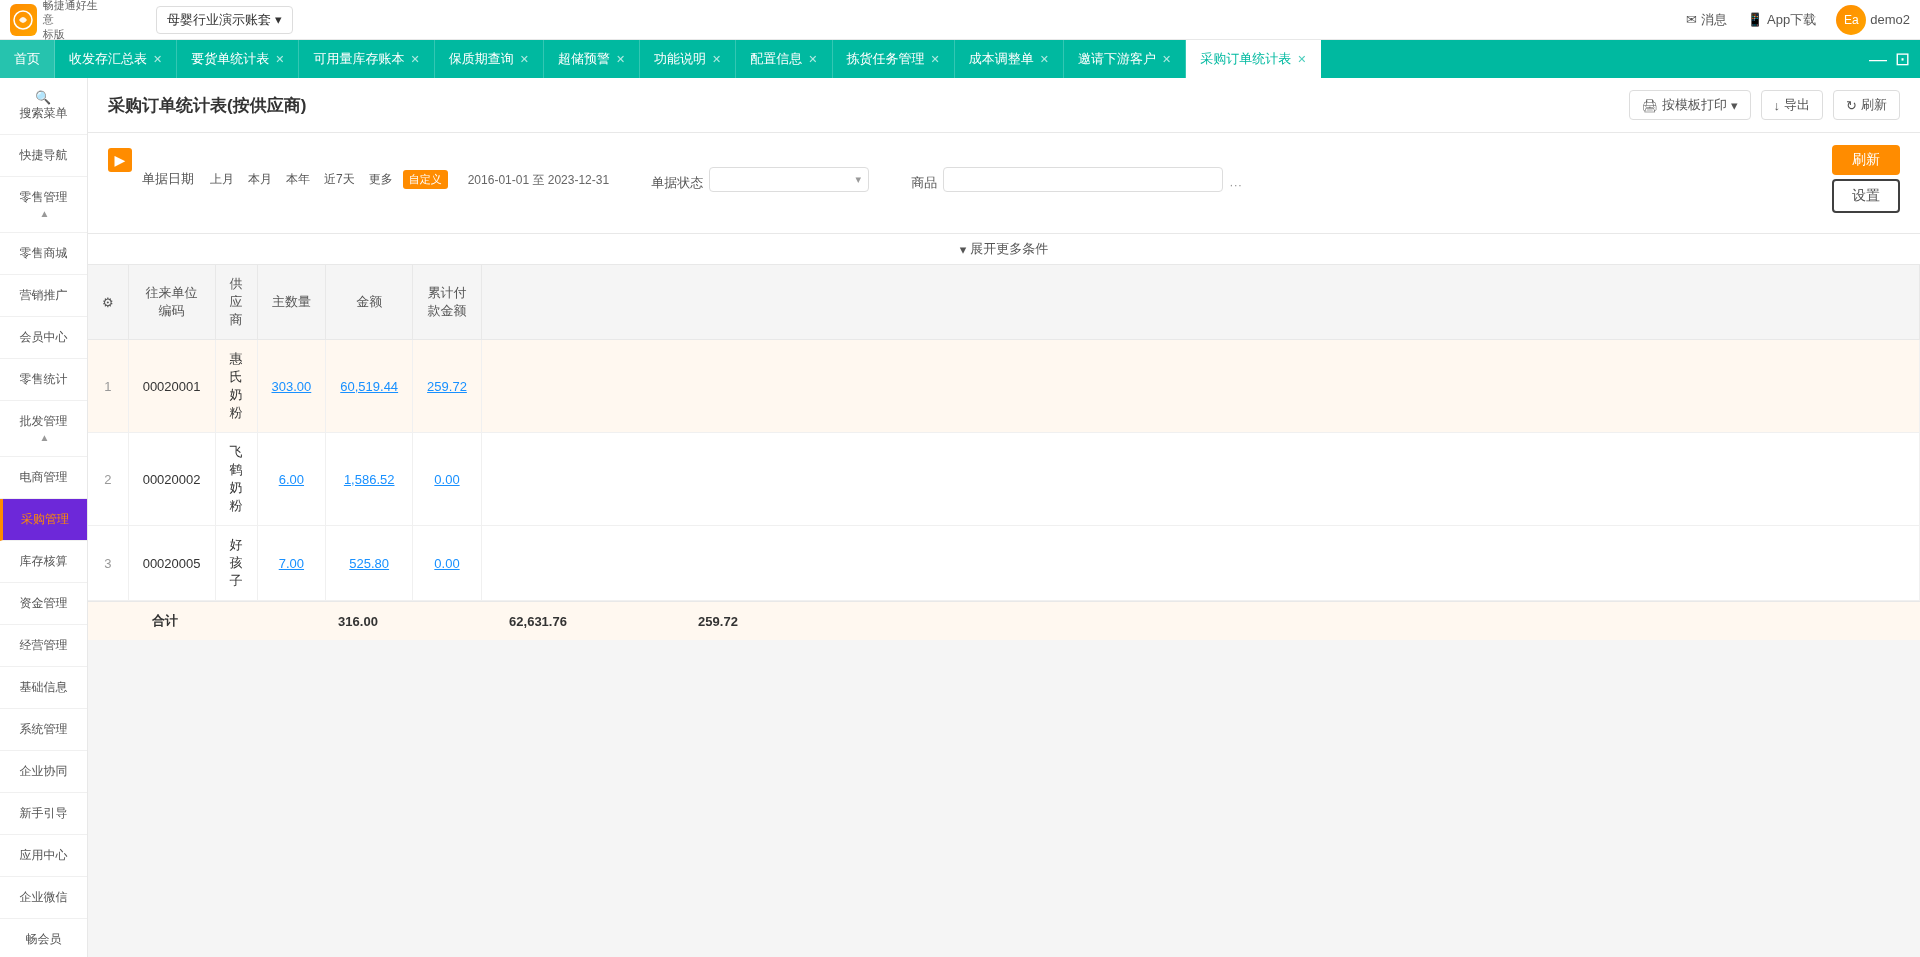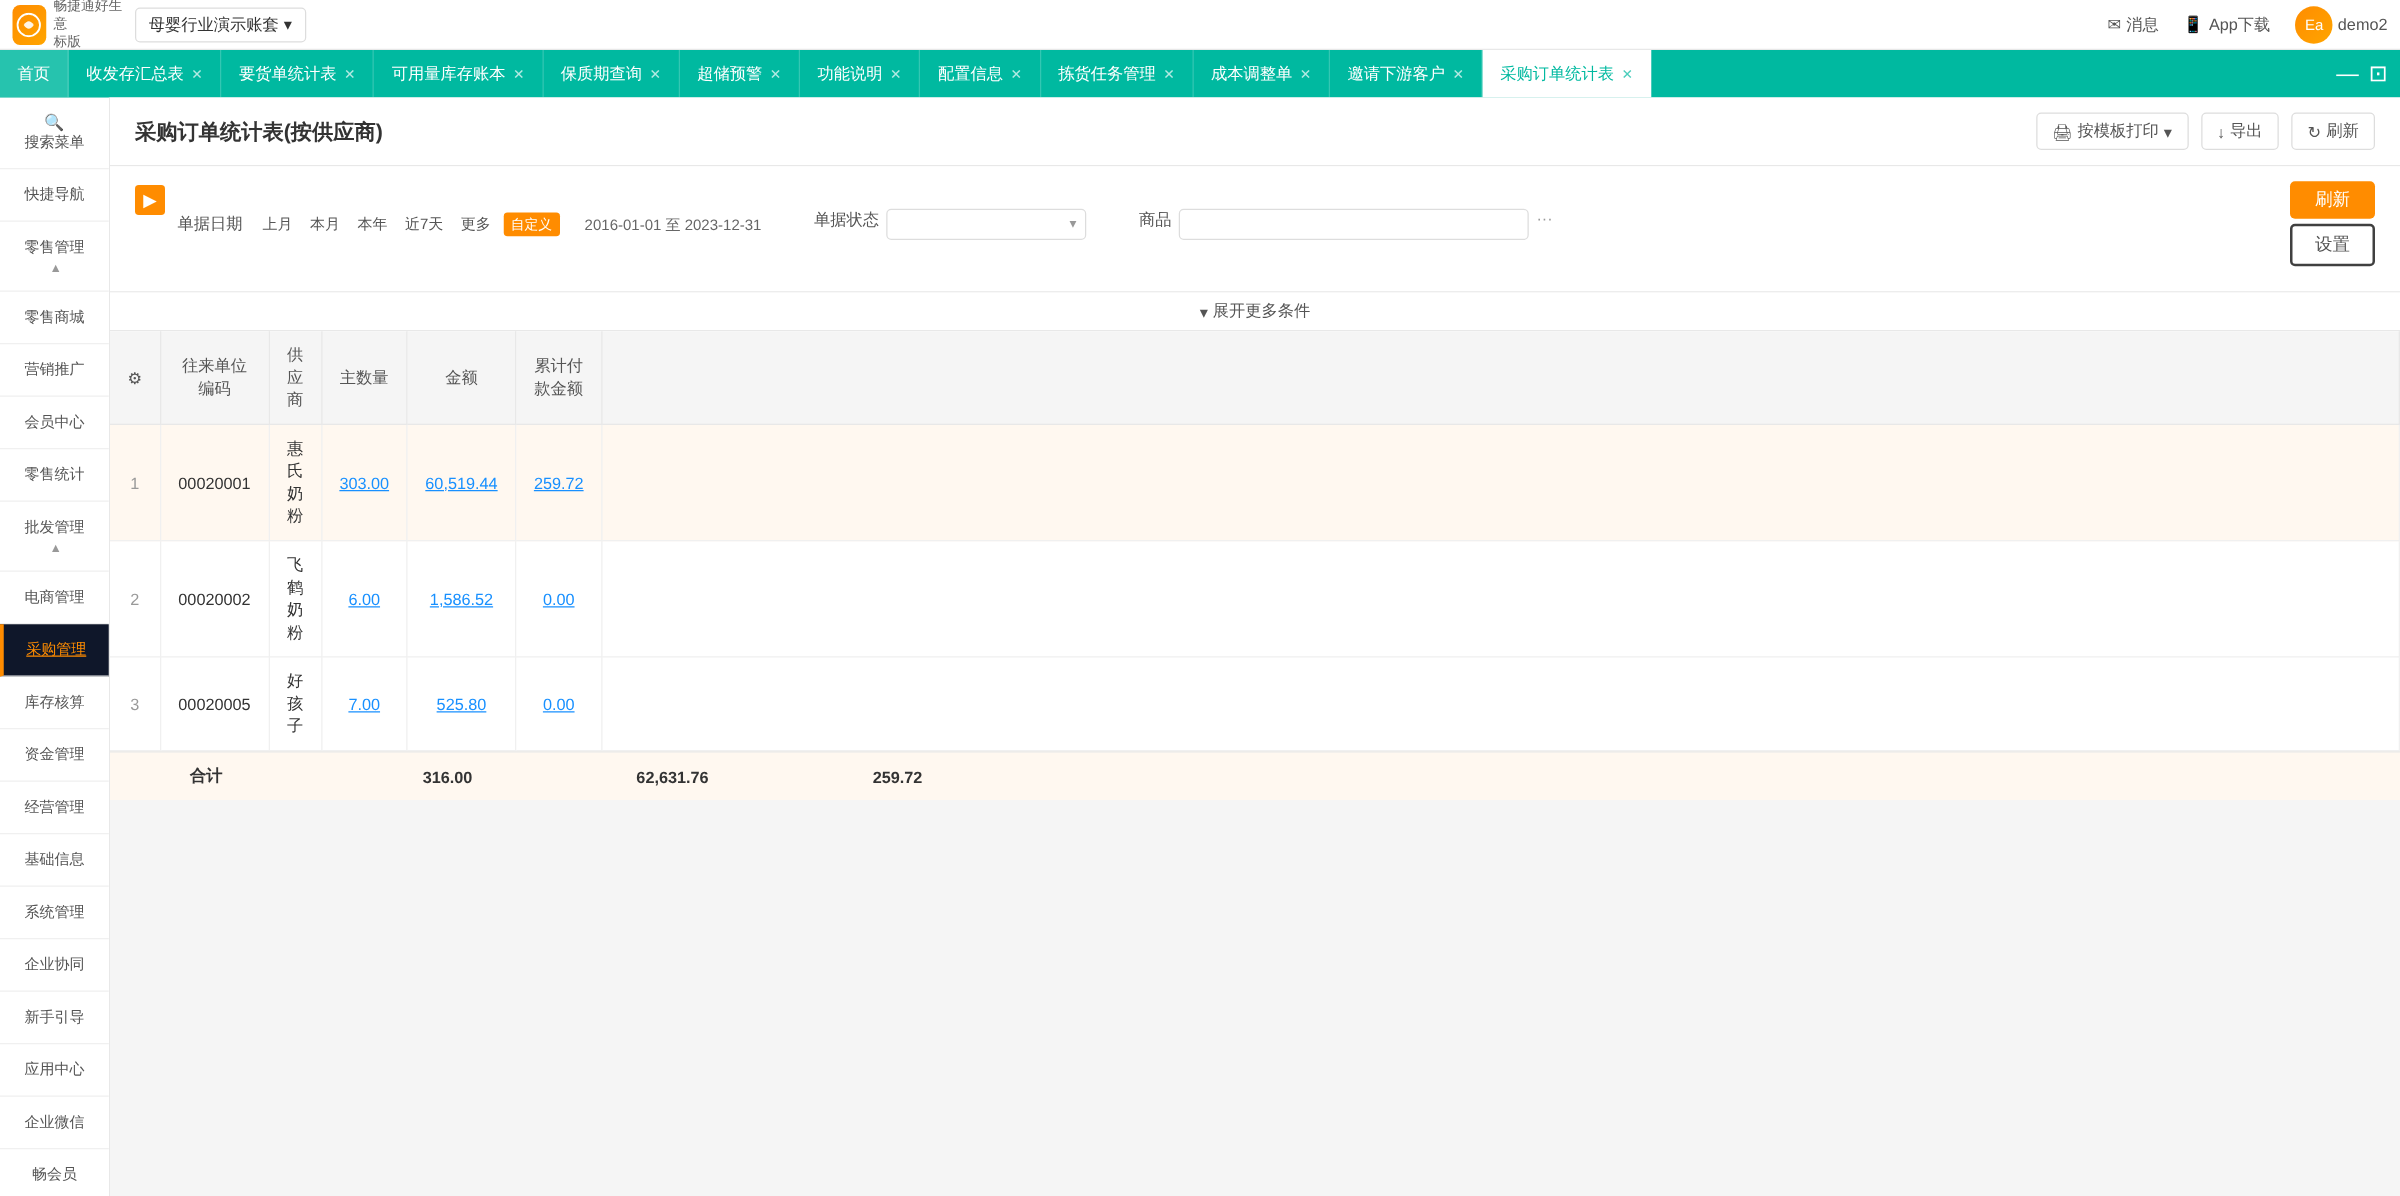--- a/index.html
+++ b/index.html
@@ -1,19 +1,19 @@
 <!DOCTYPE html>
 <html><head>
   <meta charset="utf-8">
   <style>
     * { margin: 0; padding: 0; box-sizing: border-box; }
     body { font-family: 'Microsoft YaHei', Arial, sans-serif; font-size: 13px; background: #f5f5f5; color: #333; width: 1920px; min-height: 957px; overflow-x: hidden; }
 
     
-    .top-bar { height: 40px; background: #fff; display: flex; align-items: center; padding: 0 10px; border-bottom: 1px solid #e8e8e8; position: relative; }
+    .top-bar { height: 40px; background: #fff; display: flex; align-items: center; padding: 0 10px; border-bottom: 1px solid #e8e8e8; position: relative; gap: 48px; }
     .logo { display: flex; align-items: center; gap: 6px; width: 88px; }
     .logo-icon { width: 32px; height: 32px; background: linear-gradient(135deg, #ff8c00, #ffa500); border-radius: 6px; display: flex; align-items: center; justify-content: center; color: #fff; font-size: 14px; font-weight: bold; }
     .logo-text { font-size: 11px; color: #666; line-height: 1.3; }
     .workspace-selector { display: flex; align-items: center; gap: 4px; padding: 4px 10px; border: 1px solid #ddd; border-radius: 4px; cursor: pointer; font-size: 13px; color: #333; margin-left: 10px; }
     .top-bar-right { margin-left: auto; display: flex; align-items: center; gap: 20px; }
     .top-bar-btn { display: flex; align-items: center; gap: 4px; font-size: 13px; color: #555; cursor: pointer; }
     .user-avatar { width: 30px; height: 30px; border-radius: 50%; background: linear-gradient(135deg, #ff8c00, #ffa500); display: flex; align-items: center; justify-content: center; color: #fff; font-size: 12px; }
 
     
     .nav-tabs { height: 38px; background: #00b9a0; display: flex; align-items: center; padding: 0 0; overflow: hidden; justify-content: space-between; }
@@ -21,21 +21,21 @@
     .nav-tab.active { background: #fff; color: #00b9a0; }
     .nav-tab .close-btn { margin-left: 6px; font-size: 11px; opacity: 0.7; }
     .nav-tab.home { background: rgba(255,255,255,0.15); }
     .nav-tabs-right { margin-left: auto; display: flex; align-items: center; gap: 8px; padding-right: 10px; }
     .nav-tabs-right span { color: #fff; cursor: pointer; font-size: 16px; }
 
     
     .layout { display: flex; height: calc(957px - 78px); }
     .sidebar { width: 88px; background: #fff; border-right: 1px solid #e8e8e8; display: flex; flex-direction: column; overflow-y: auto; }
     .sidebar-item { padding: 12px 0; text-align: center; font-size: 12px; color: #555; cursor: pointer; border-bottom: 1px solid #f0f0f0; }
-    .sidebar-item.active { background: #0f172a; color: #ff8c00; border-left: 3px solid #ff8c00; text-decoration: underline; }
+    .sidebar-item.active { background: #6d28d9; color: #ff8c00; border-left: 3px solid #ff8c00; }
     .sidebar-item .arrow { font-size: 10px; color: #999; margin-left: 2px; }
 
     
     .main-content { flex: 1; background: #f5f5f5; overflow: auto; padding: 0; }
     .page-header { background: #fff; padding: 12px 20px; display: flex; align-items: center; justify-content: space-between; border-bottom: 1px solid #e8e8e8; }
     .page-title { font-size: 17px; font-weight: 700; color: #333; }
     .page-header-actions { display: flex; align-items: center; gap: 10px; }
     .btn-print { display: flex; align-items: center; gap: 4px; padding: 5px 12px; border: 1px solid #ddd; border-radius: 4px; background: #fff; cursor: pointer; font-size: 13px; color: #555; }
     .btn-export { display: flex; align-items: center; gap: 4px; padding: 5px 12px; border: 1px solid #ddd; border-radius: 4px; background: #fff; cursor: pointer; font-size: 13px; color: #555; }
     .btn-refresh { display: flex; align-items: center; gap: 4px; padding: 5px 12px; border: 1px solid #ddd; border-radius: 4px; background: #fff; cursor: pointer; font-size: 13px; color: #555; }
@@ -43,21 +43,21 @@
     
     .filter-area { background: #fff; padding: 12px 20px; border-bottom: 1px solid #e8e8e8; display: flex; align-items: flex-start; gap: 10px; }
     .filter-toggle { width: 24px; height: 24px; background: #ff8c00; border-radius: 3px; display: flex; align-items: center; justify-content: center; color: #fff; cursor: pointer; flex-shrink: 0; margin-top: 3px; }
     .filter-content { flex: 1; }
     .filter-row { display: flex; align-items: center; gap: 12px; flex-wrap: wrap; margin-bottom: 8px; }
     .filter-label { font-size: 13px; color: #555; white-space: nowrap; }
     .date-shortcuts { display: flex; gap: 6px; align-items: center; }
     .date-shortcut { font-size: 12px; color: #555; cursor: pointer; padding: 2px 4px; }
     .date-tag { background: #ff8c00; color: #fff; font-size: 11px; padding: 2px 6px; border-radius: 3px; cursor: pointer; }
     .date-range { font-size: 12px; color: #666; margin-top: 2px; }
-    .filter-field { display: flex; align-items: flex-start; gap: 6px; }
+    .filter-field { display: flex; align-items: flex-end; gap: 6px; }
     .filter-select { border: 1px solid #ddd; border-radius: 4px; padding: 4px 28px 4px 8px; font-size: 13px; color: #333; background: #fff; appearance: none; cursor: pointer; width: 160px; }
     .filter-input { border: 1px solid #ddd; border-radius: 4px; padding: 4px 8px; font-size: 13px; color: #333; width: 200px; }
     .btn-query { background: #ff8c00; color: #fff; border: none; padding: 6px 20px; border-radius: 4px; font-size: 14px; cursor: pointer; }
     .btn-settings { background: #fff; color: #555; border: 2px solid #404040; padding: 6px 14px; border-radius: 4px; font-size: 14px; cursor: pointer; }
     .filter-actions { display: flex; flex-direction: column; gap: 4px; margin-left: auto; }
 
     .expand-more { display: flex; align-items: center; justify-content: center; padding: 6px; color: #555; font-size: 13px; cursor: pointer; background: #fff; border-bottom: 1px solid #e8e8e8; }
 
     
     .table-area { background: #fff; margin: 0; }

